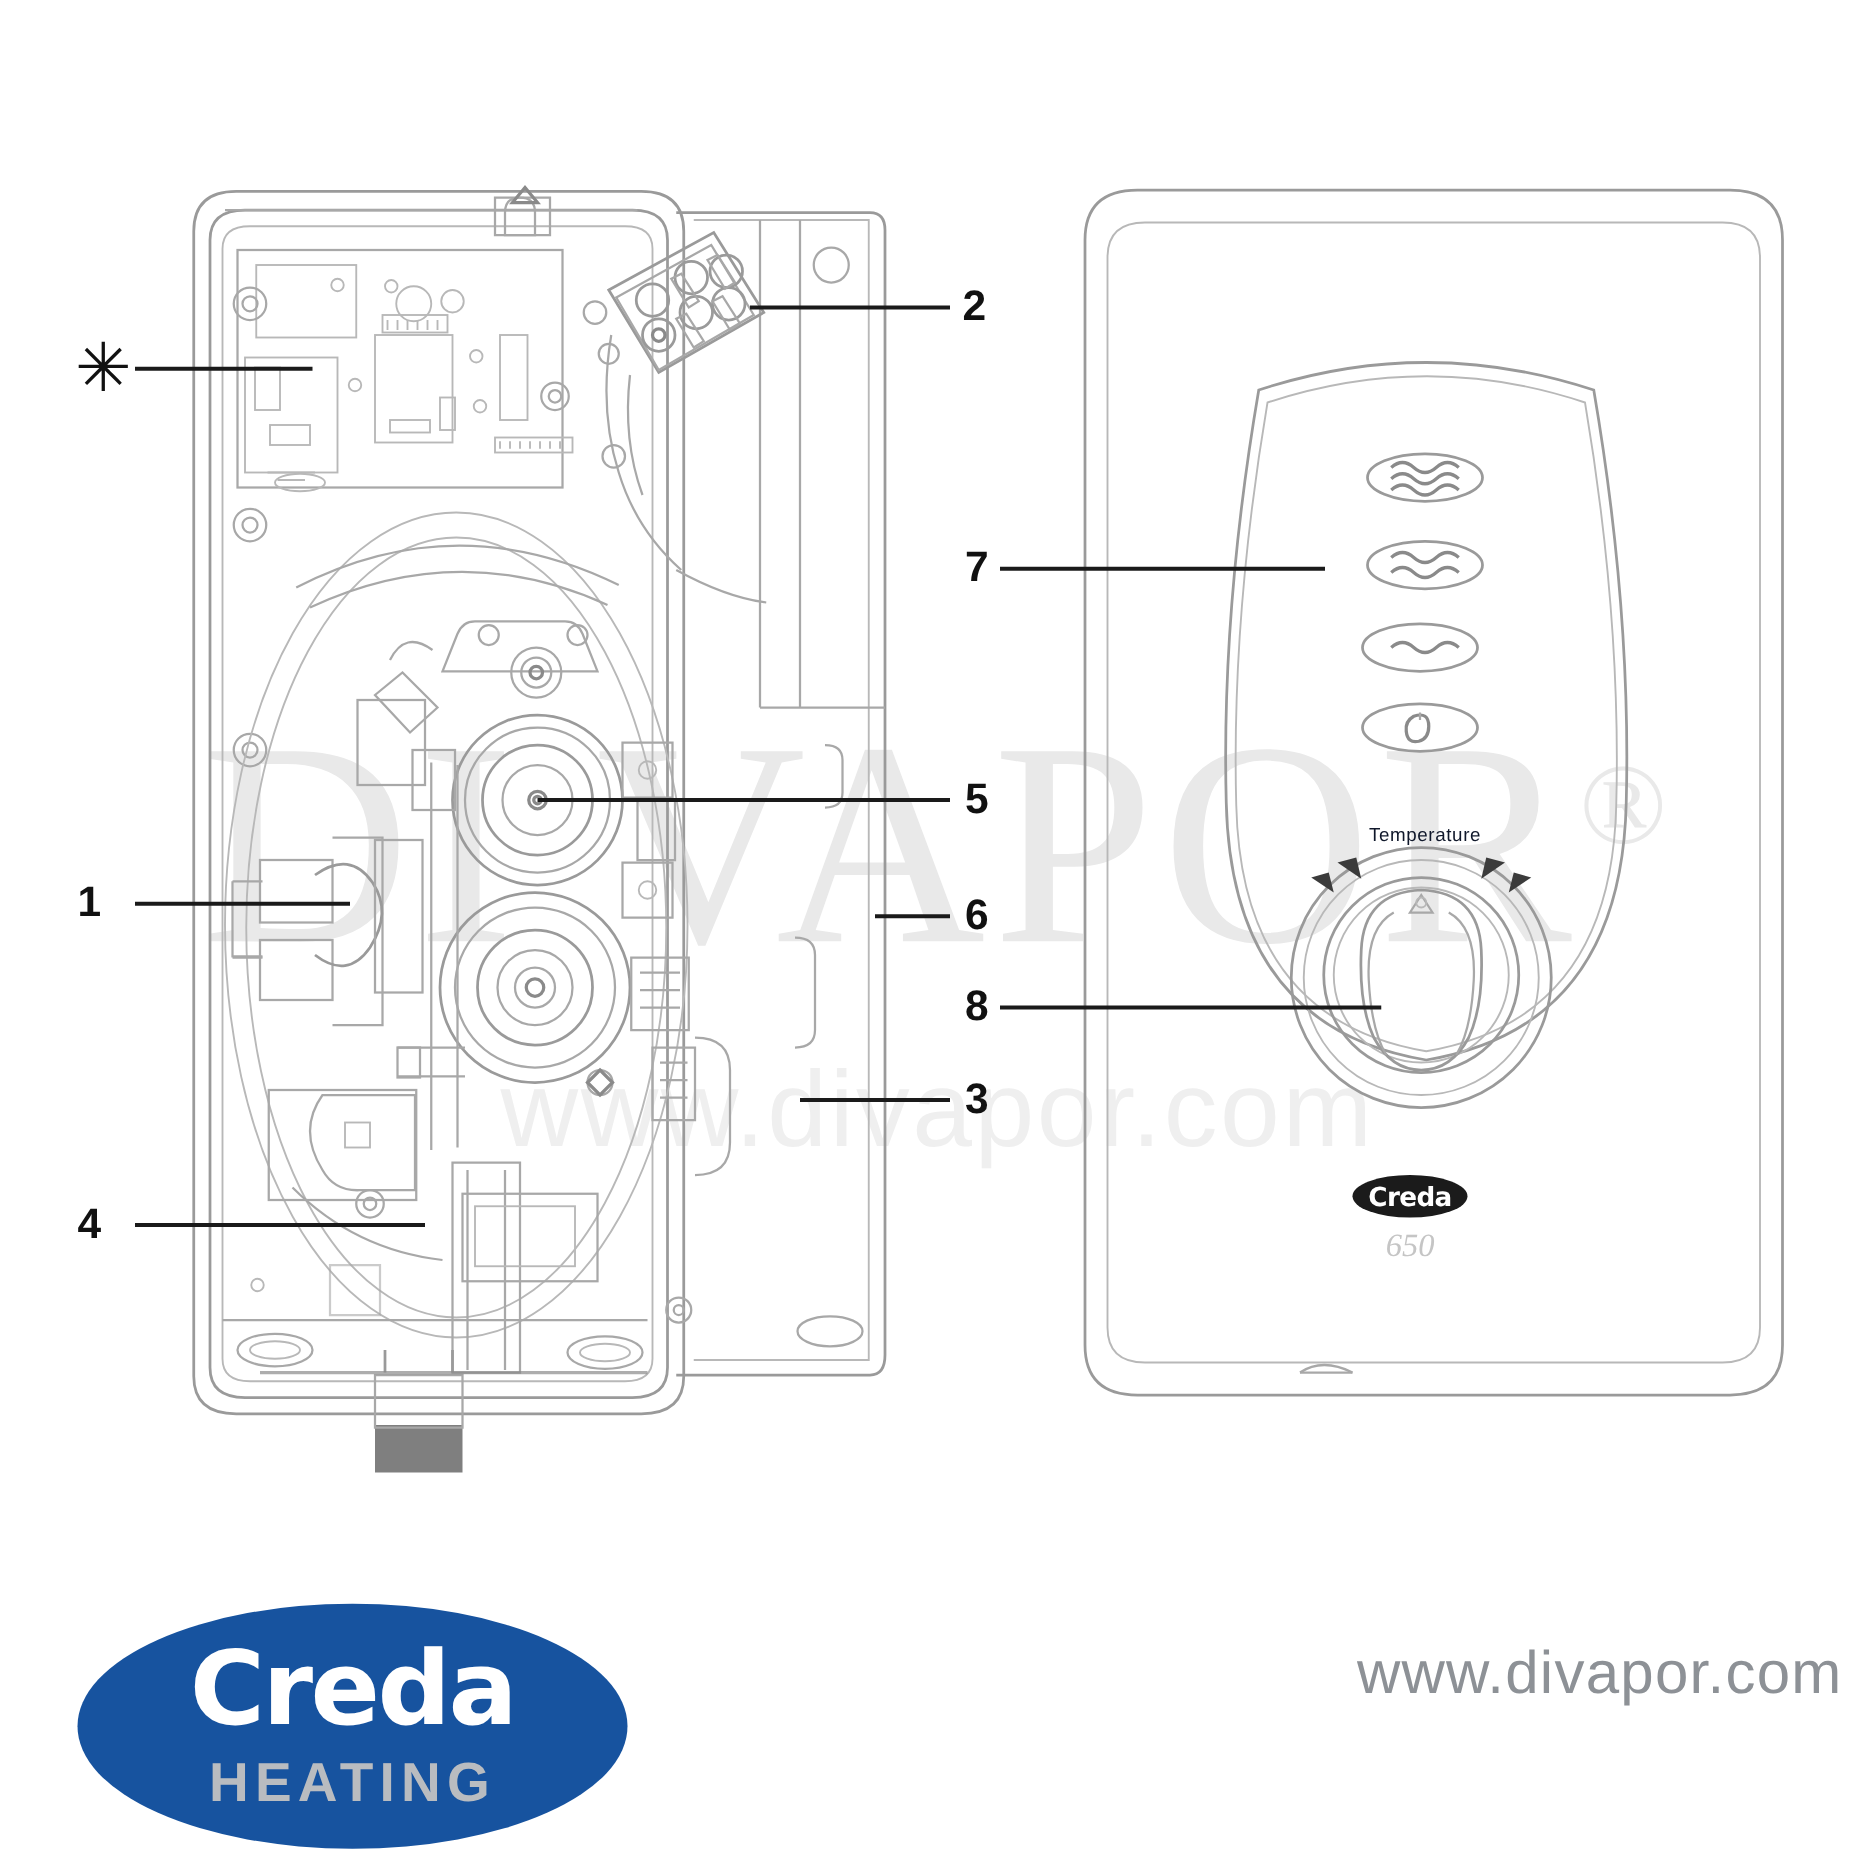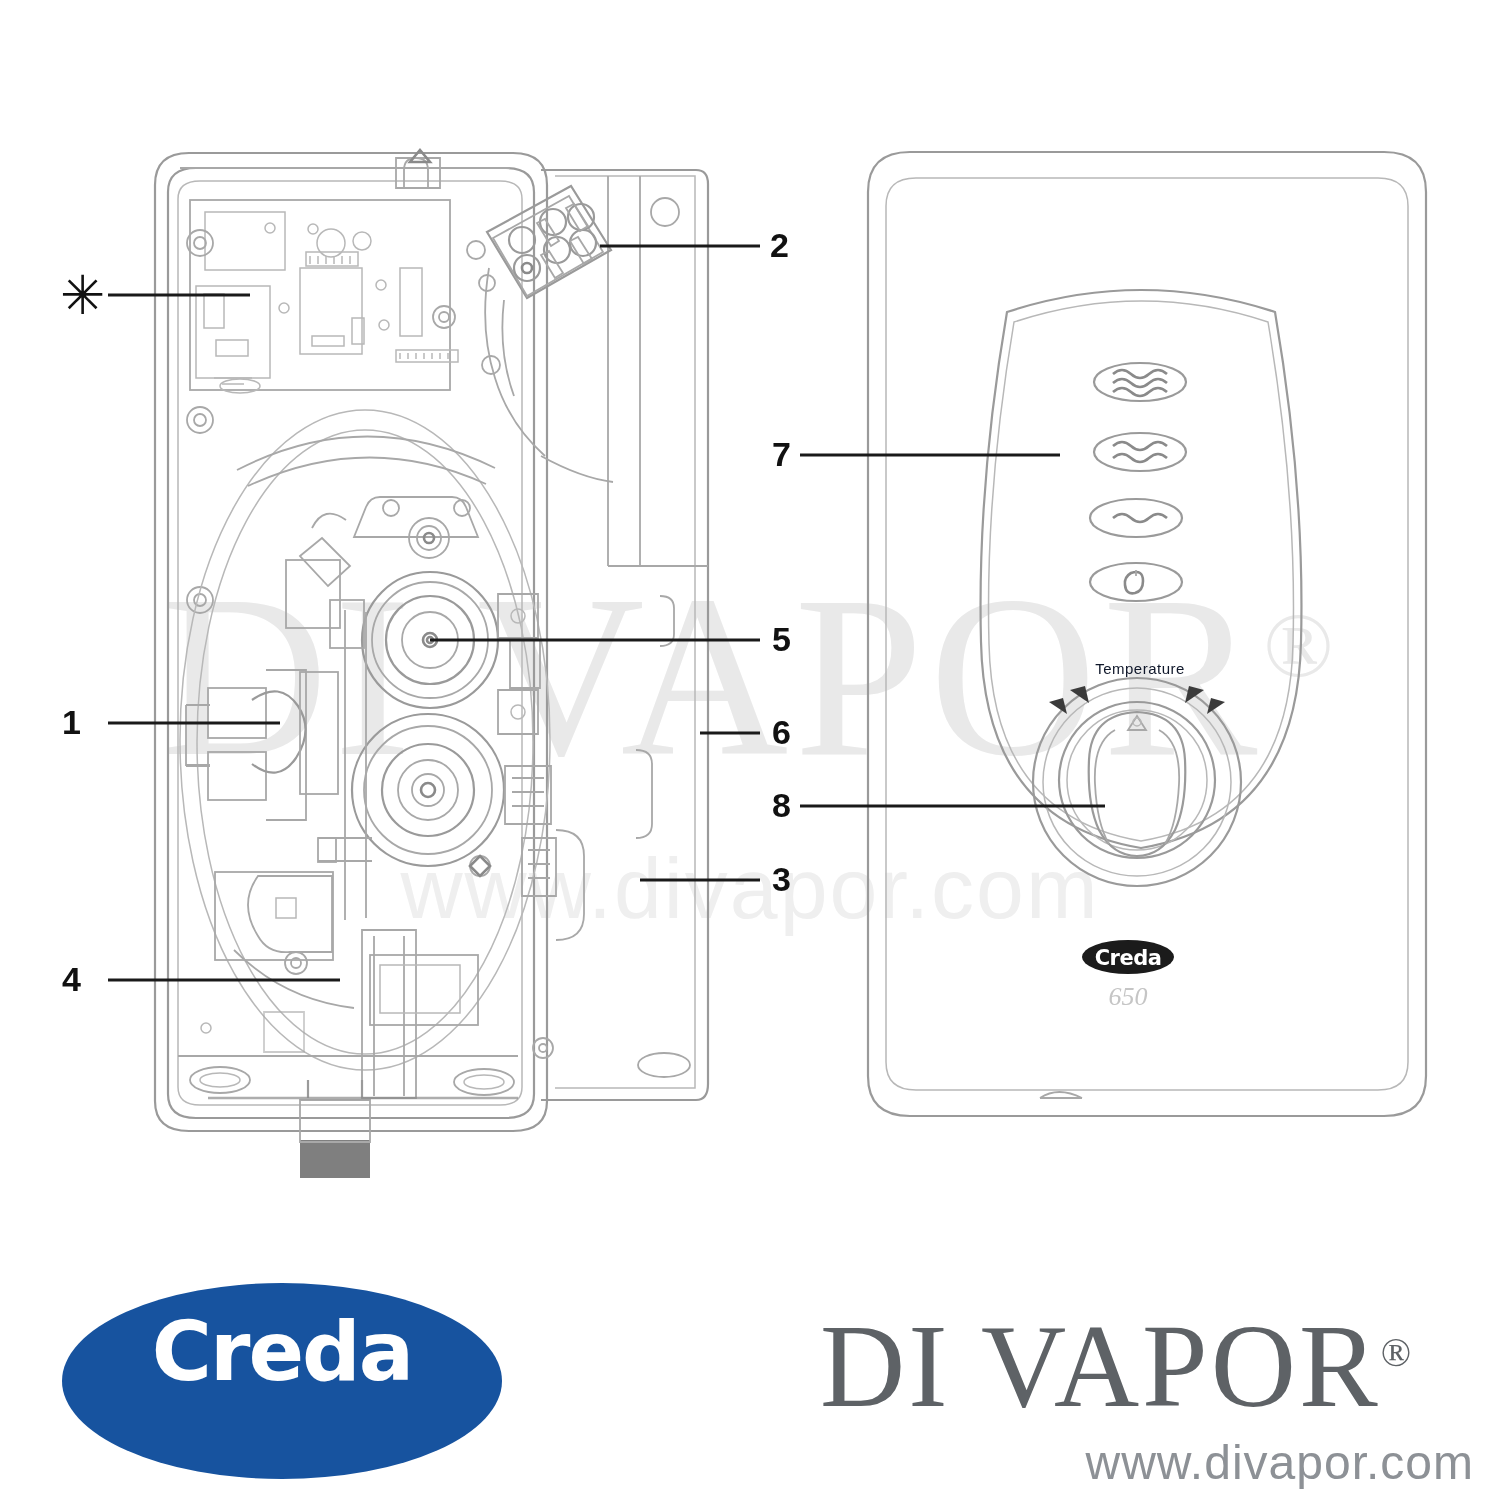--- a/index.html
+++ b/index.html
@@ -328,20 +328,18 @@
 
 <div style="position:absolute;left:1082px;top:946px;width:92px;text-align:center;z-index:6;
             font-family:'DejaVu Sans',sans-serif;font-weight:bold;font-size:21px;color:#ffffff;letter-spacing:-0.5px;">Creda</div>
 
 <div style="position:absolute;left:1082px;top:982px;width:92px;text-align:center;z-index:5;
             font-family:Liberation Serif, serif;font-style:italic;font-size:26px;color:#c5c5c5;">650</div>
 
 <div id="creda-logo">
   <div id="creda-oval"></div>
   <div id="creda-word">Creda</div>
+  <div id="creda-sub">HEATING</div>
 </div>
 
 <div id="divapor-logo">
-  <div id="divapor-word">
-    <span>DI VAPOR</span><span class="reg">®</span>
-  </div>
   <div id="divapor-url">www.divapor.com</div>
 </div>
 
 </body></html>

